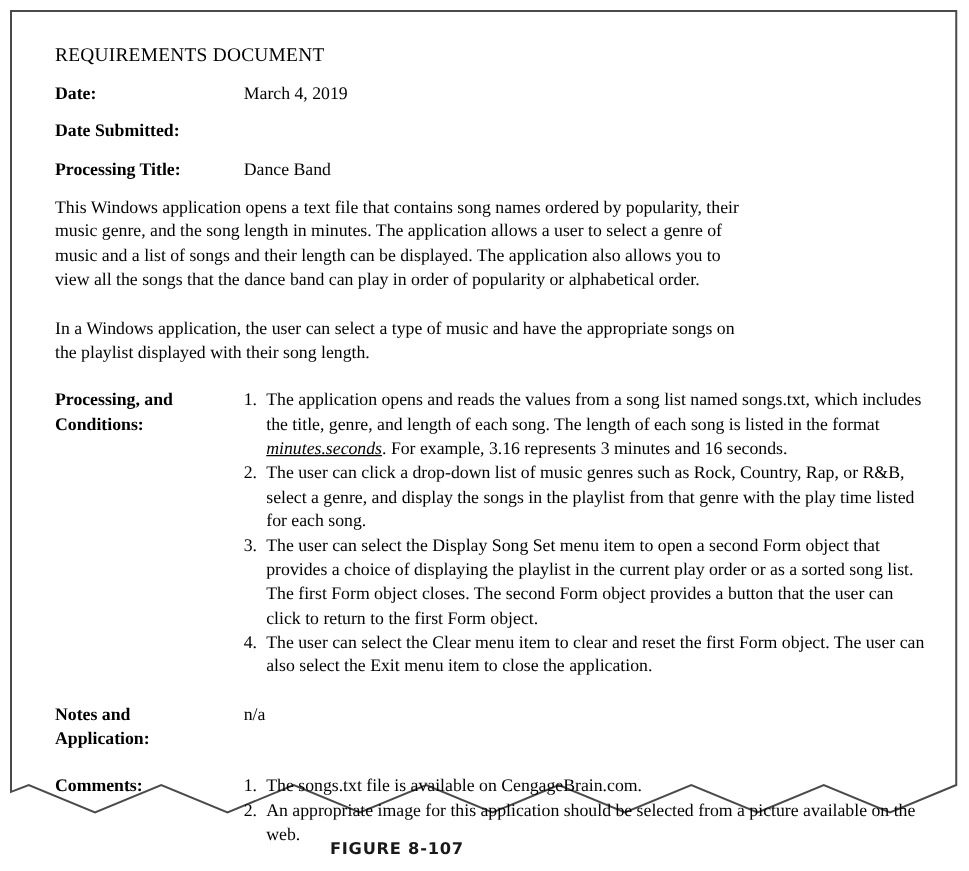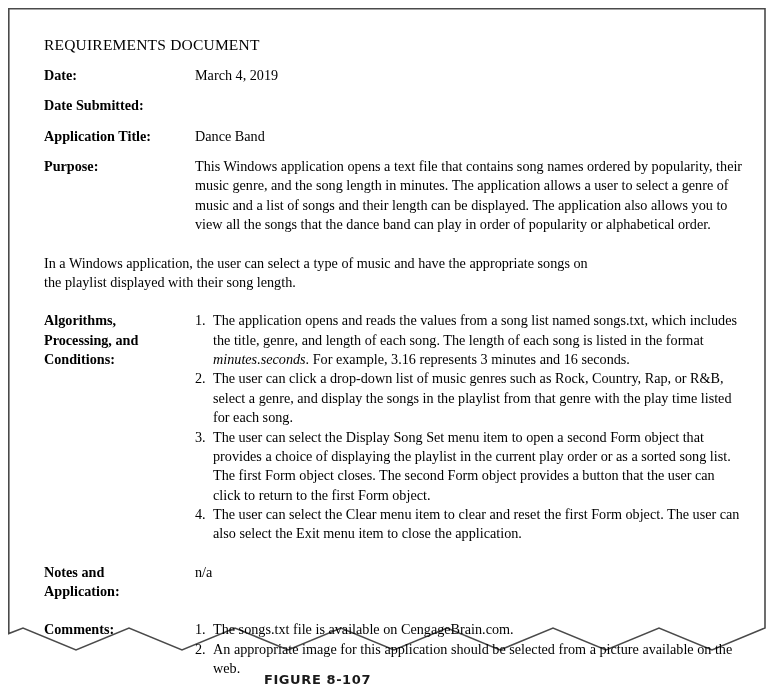--- a/index.html
+++ b/index.html
@@ -107,21 +107,21 @@
     padding-left: 18px;
     margin: 0 0 0 0;
     line-height: 1.365;
   }
   ol.form-list > li::before {
     content: counter(formitem) ".";
     position: absolute;
     left: 0;
     top: 0;
   }
-  em.it { font-style: italic; }
+  em.it { font-style: italic; text-decoration: underline; }
 
   .spacer-8 { height: 8px; }
 
   
   #figure-caption {
     position: absolute;
     left: 0;
     top: 672px;
     width: 635px;
     text-align: center;
@@ -168,40 +168,38 @@
       <div class="row-label">Date:</div>
       <div class="row-value">March 4, 2019</div>
     </div>
 
     <div class="row">
       <div class="row-label">Date Submitted:</div>
       <div class="row-value"></div>
     </div>
 
     <div class="row">
-      <div class="row-label">Application Title:</div>
+      <div class="row-label">Processing Title:</div>
       <div class="row-value">Dance Band</div>
     </div>
 
     <div class="row">
-      <div class="row-label">Purpose:</div>
       <div class="row-value">This Windows application opens a text file that contains song names ordered by popularity, their music genre, and the song length in minutes. The application allows a user to select a genre of music and a list of songs and their length can be displayed. The application also allows you to view all the songs that the dance band can play in order of popularity or alphabetical order.</div>
     </div>
 
     <div class="spacer-8"></div>
 
     <div class="row">
       <div class="row-value">In a Windows application, the user can select a type of music and have the appropriate songs on the playlist displayed with their song length.</div>
     </div>
 
     <div class="spacer-8"></div>
 
     <div class="row">
       <div class="row-label">
-        <span class="lbl-line">Algorithms,</span>
         <span class="lbl-line">Processing, and</span>
         <span class="lbl-line">Conditions:</span>
       </div>
       <div class="row-value">
         <ol class="form-list">
           <li><span>The application opens and reads the values from a song list named songs.txt, which includes the title, genre, and length of each song. The length of each song is listed in the format </span><em class="it">minutes.seconds</em><span>. For example, 3.16 represents 3 minutes and 16 seconds.</span></li>
           <li>The user can click a drop-down list of music genres such as Rock, Country, Rap, or R&amp;B, select a genre, and display the songs in the playlist from that genre with the play time listed for each song.</li>
           <li>The user can select the Display Song Set menu item to open a second Form object that provides a choice of displaying the playlist in the current play order or as a sorted song list. The first Form object closes. The second Form object provides a button that the user can click to return to the first Form object.</li>
           <li>The user can select the Clear menu item to clear and reset the first Form object. The user can also select the Exit menu item to close the application.</li>
         </ol>

